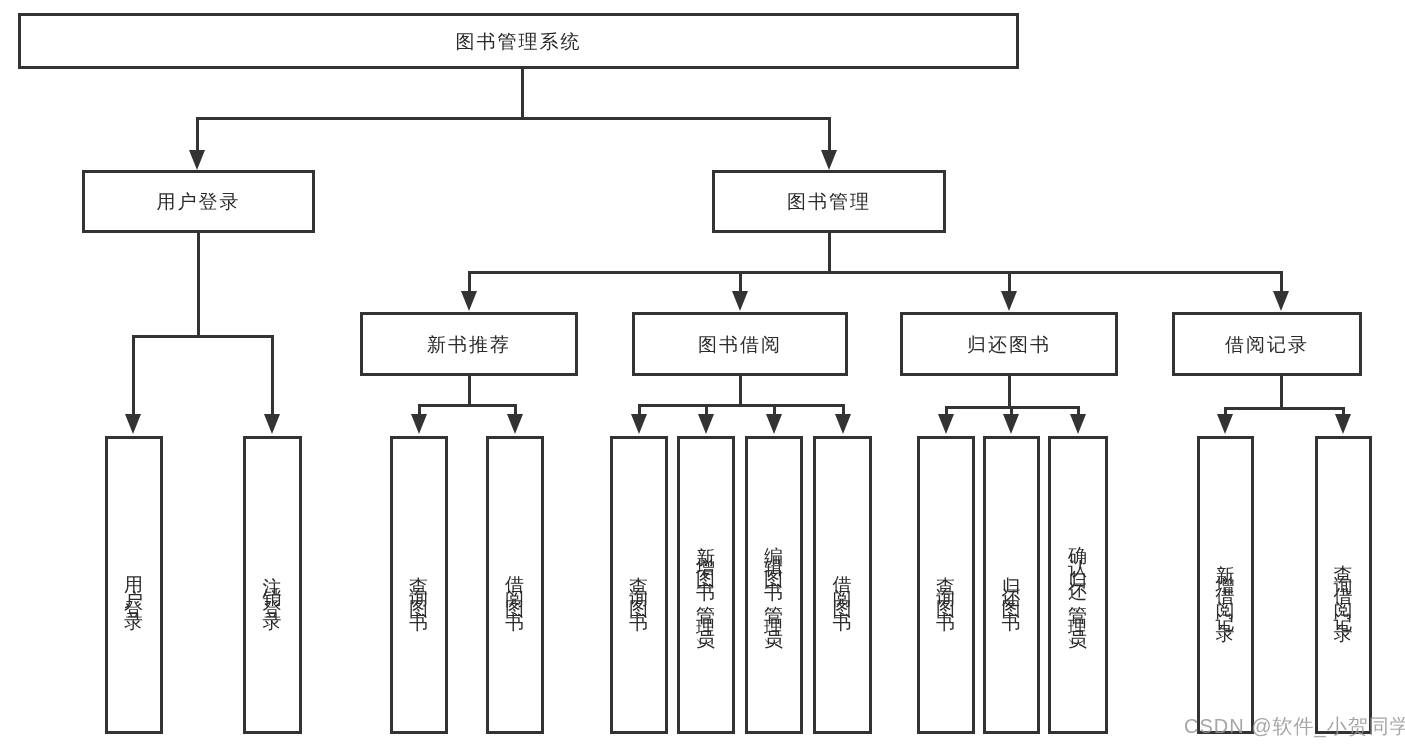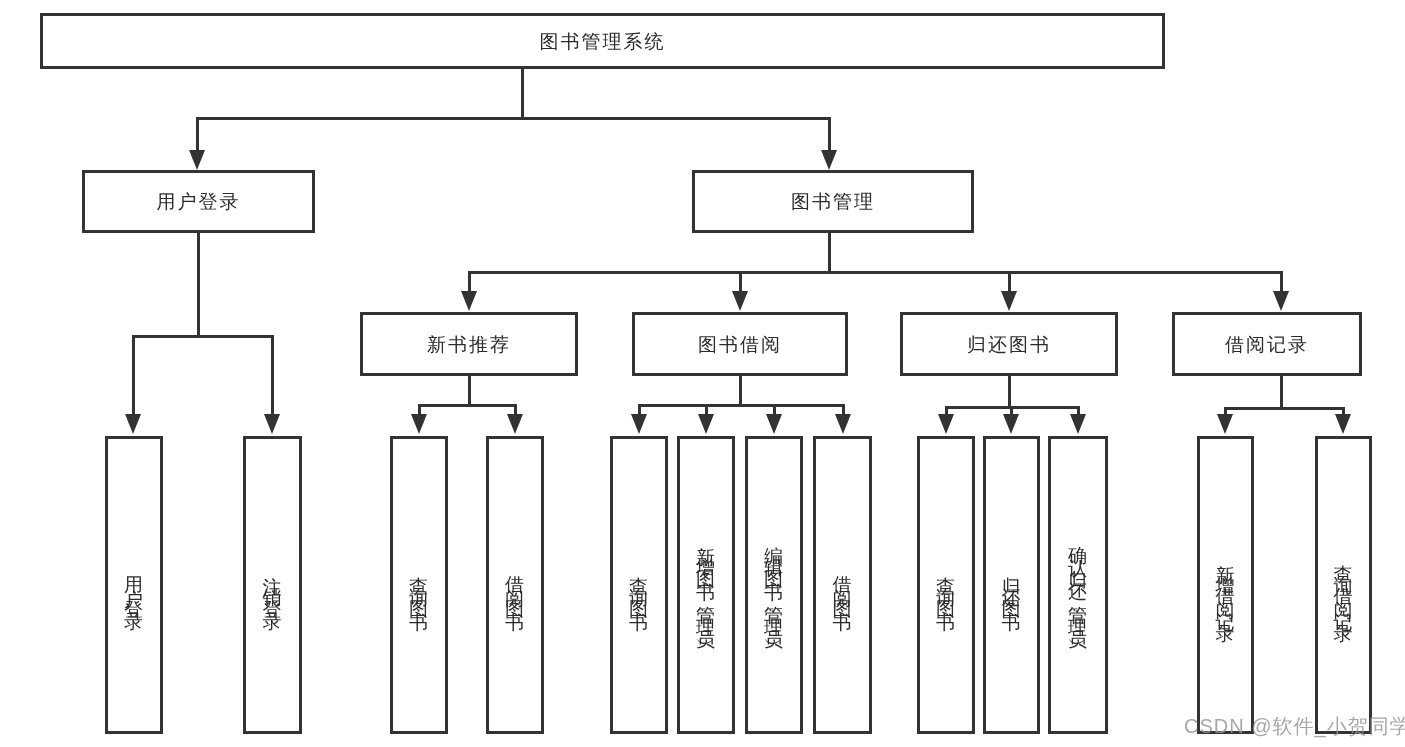--- a/index.html
+++ b/index.html
@@ -91,28 +91,28 @@
       <polygon points="766,414 782,414 774,434"></polygon>
       <polygon points="835,414 851,414 843,434"></polygon>
       <polygon points="938,414 954,414 946,434"></polygon>
       <polygon points="1003,414 1019,414 1011,434"></polygon>
       <polygon points="1070,414 1086,414 1078,434"></polygon>
       <polygon points="1217,414 1233,414 1225,434"></polygon>
       <polygon points="1335,414 1351,414 1343,434"></polygon>
     </g>
   </svg>
 
-  <div class="box hbox" style="left:40px;top:13px;width:1125px;height:56px">
+  <div class="box hbox" style="left:18px;top:13px;width:1001px;height:56px">
     <span class="label">图书管理系统</span>
   </div>
 
   <div class="box hbox" style="left:82px;top:170px;width:233px;height:63px">
     <span class="label">用户登录</span>
   </div>
-  <div class="box hbox" style="left:692px;top:170px;width:282px;height:63px">
+  <div class="box hbox" style="left:712px;top:170px;width:234px;height:63px">
     <span class="label">图书管理</span>
   </div>
 
   <div class="box hbox" style="left:360px;top:312px;width:218px;height:64px">
     <span class="label">新书推荐</span>
   </div>
   <div class="box hbox" style="left:632px;top:312px;width:216px;height:64px">
     <span class="label">图书借阅</span>
   </div>
   <div class="box hbox" style="left:900px;top:312px;width:218px;height:64px">

